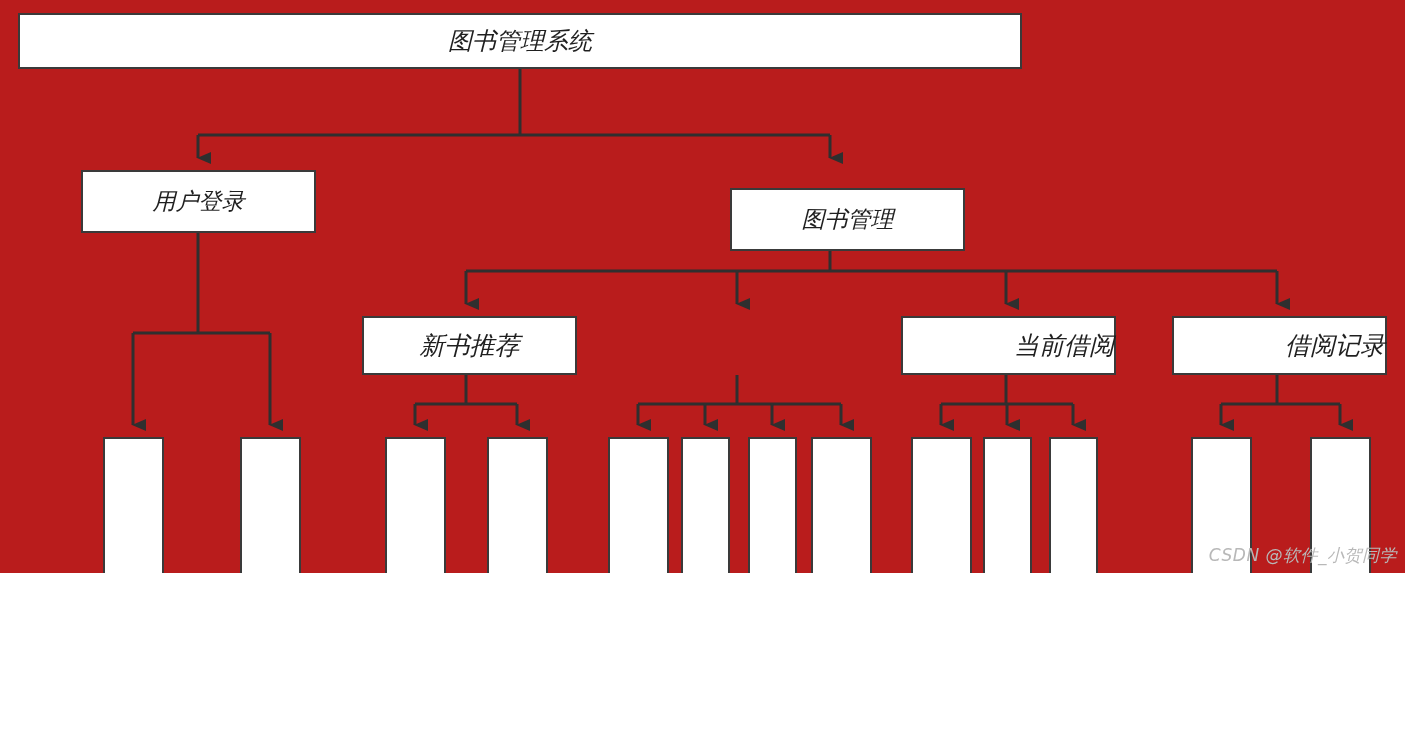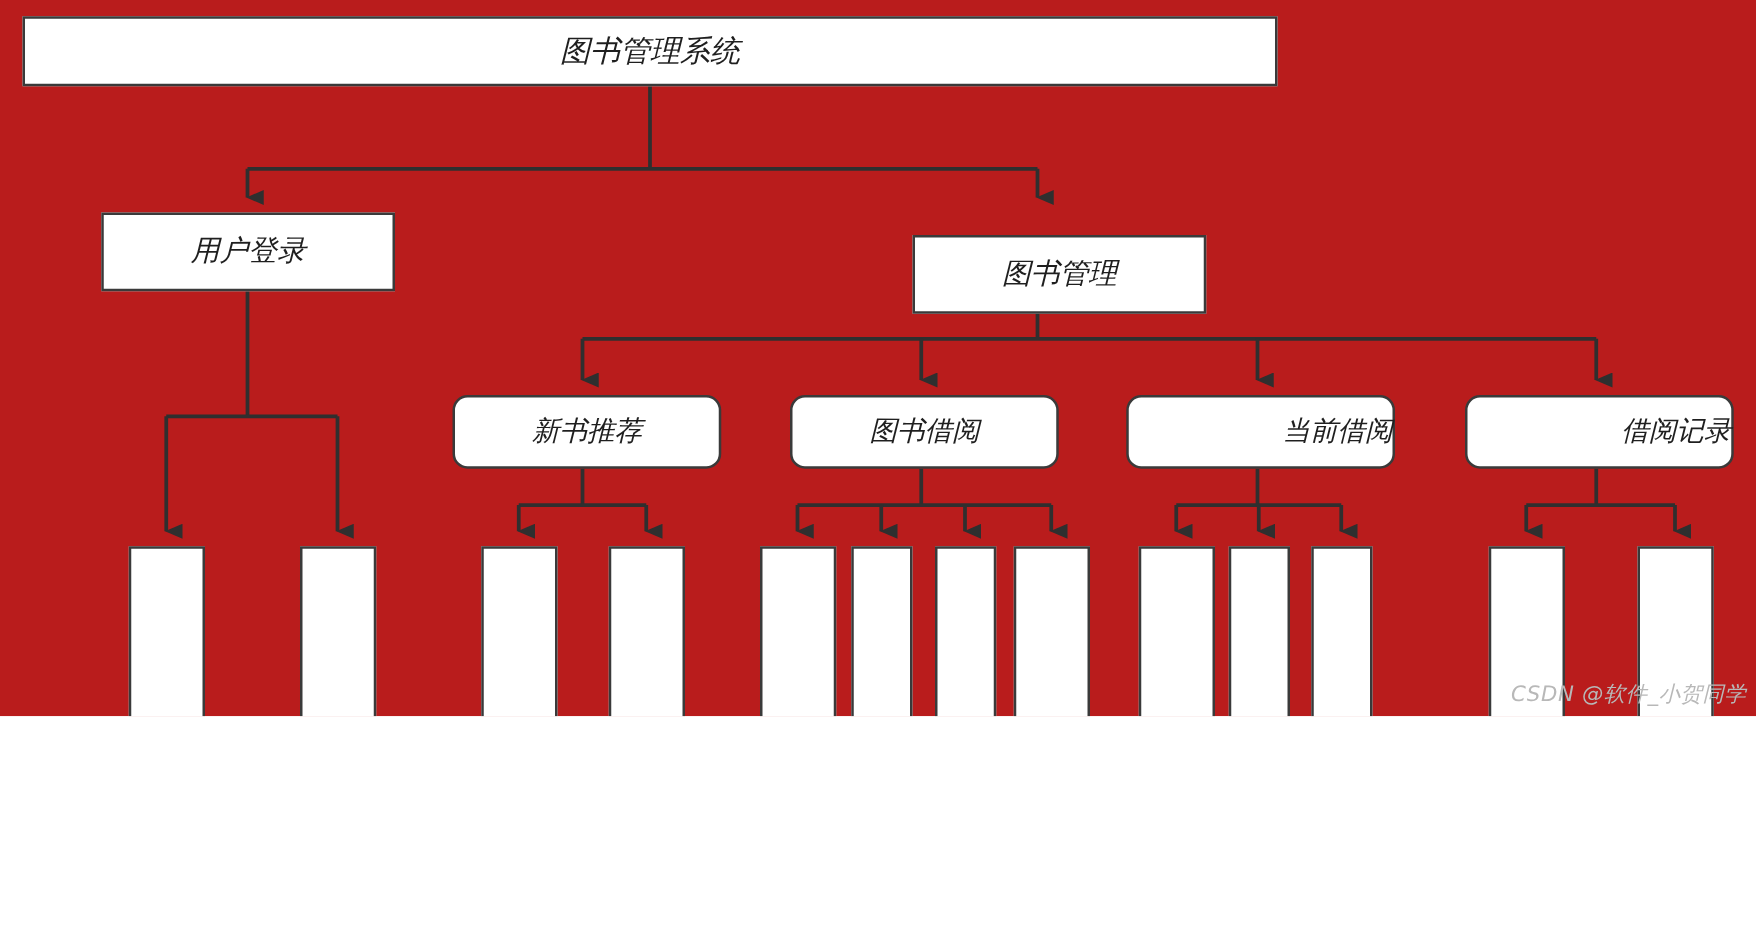--- a/index.html
+++ b/index.html
@@ -45,22 +45,21 @@
     display: block;
     white-space: pre-line;
   }
   .node-root {
     font-size: 24px;
   }
   .node-l2 {
     font-size: 23px;
   }
   .node-l3 {
-    font-size: 22px;
-    border-radius: 12px;
+    font-size: 25px;
   }
   .node-leaf {
     font-size: 23px;
     writing-mode: vertical-rl;
     text-orientation: upright;
     letter-spacing: 2px;
     padding: 6px 0;
     align-items: center;
     justify-content: center;
   }
@@ -144,23 +143,20 @@
   <div class="node node-l2" style="left:81px; top:170px; width:235px; height:63px;">
     <span class="node-label">用户登录</span>
   </div>
   <div class="node node-l2" style="left:730px; top:170px; width:235px; height:63px;margin-top:18px;">
     <span class="node-label">图书管理</span>
   </div>
 
   <div class="node node-l3" style="left:362px; top:316px; width:215px; height:59px;">
     <span class="node-label">新书推荐</span>
   </div>
-  <div class="node node-l3" style="left:632px; top:316px; width:215px; height:59px;">
-    <span class="node-label">图书借阅</span>
-  </div>
   <div class="node node-l3" style="left:901px; top:316px; width:215px; height:59px;justify-content:flex-end;">
     <span class="node-label">当前借阅</span>
   </div>
   <div class="node node-l3" style="left:1172px; top:316px; width:215px; height:59px;justify-content:flex-end;">
     <span class="node-label">借阅记录</span>
   </div>
 
   <div class="node node-leaf" style="left:103px; top:437px; width:61px; height:295px;">
     <span class="node-label">用户登录</span>
   </div>

